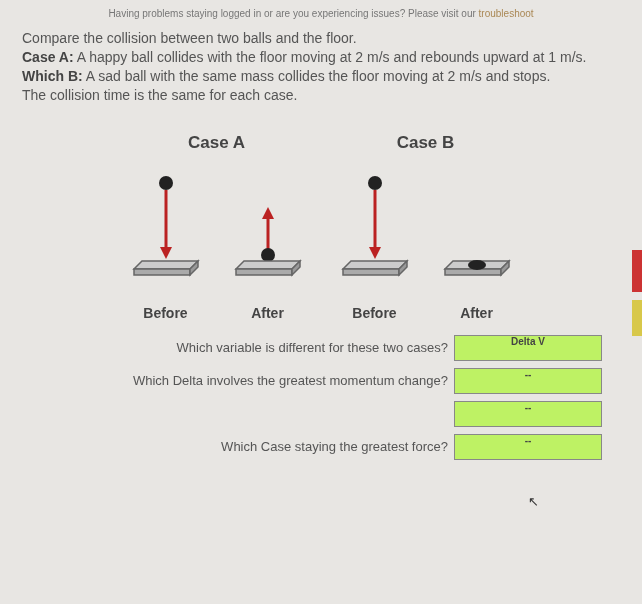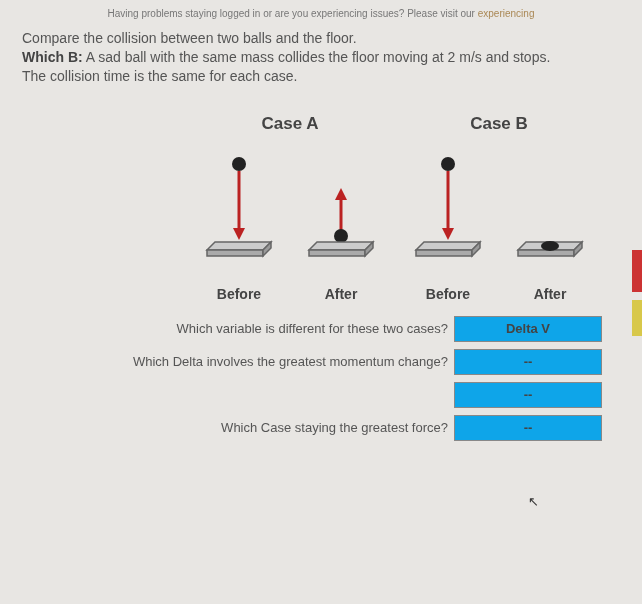--- a/index.html
+++ b/index.html
@@ -18,21 +18,21 @@
       padding: 8px 20px 4px;
       color: #777;
     }
     .header-note .link { color: #a85; }
     .content { padding: 6px 22px 0 22px; }
     .intro { font-size: 14px; line-height: 1.35; color: #555; }
     .intro b { font-weight: bold; color: #444; }
 
     .diagrams {
       display: flex;
-      justify-content: flex-end;
+      justify-content: center;
       padding: 28px 30px 10px 30px;
       gap: 27px;
     }
     .case-col { text-align: center; }
     .case-title { font-weight: bold; font-size: 17px; margin-bottom: 20px; color: #444; }
     .pair { display: flex; gap: 22px; justify-content: center; }
     .scene { width: 80px; }
     .svgbox { width: 80px; height: 110px; }
     .sub { font-weight: bold; font-size: 14px; color: #444; margin-top: 18px; }
 
@@ -42,25 +42,25 @@
       align-items: center;
       justify-content: flex-end;
       gap: 6px;
       margin-bottom: 7px;
     }
     .qtext { font-size: 13px; color: #555; text-align: right; }
     .answer-box {
       width: 148px;
       height: 26px;
       border: 1px solid #888;
-      background: #0ea5e9;
+      background: #bef264;
       display: flex;
-      align-items: center;
+      align-items: flex-start;
       justify-content: center;
-      font-size: 13px;
+      font-size: 10px;
       font-weight: bold;
       color: #444;
     }
 
     .edge-red {
       position: absolute; right: 0; top: 250px;
       width: 10px; height: 42px; background: #c33;
     }
     .edge-yellow {
       position: absolute; right: 0; top: 300px;
@@ -71,26 +71,29 @@
       font-size: 13px;
       color: #333;
       pointer-events: none;
     }
   </style>
 </head>
 <body>
 
 <div class="header-note">
   <span>Having problems staying logged in or are you experiencing issues? Please visit our </span>
-  <span class="link">experiencing</span>
+  <span class="link">troubleshoot</span>
 </div>
 
 <div class="content">
   <div class="intro">
     <div>Compare the collision between two balls and the floor.</div>
+    <div>
+      <b>Case A:</b><span> A happy ball collides with the floor moving at 2 m/s and rebounds upward at 1 m/s.</span>
+    </div>
     <div>
       <b>Which B:</b><span> A sad ball with the same mass collides the floor moving at 2 m/s and stops.</span>
     </div>
     <div>The collision time is the same for each case.</div>
   </div>
 
   <div class="diagrams">
 
     <div class="case-col">
       <div class="case-title">Case A</div>

